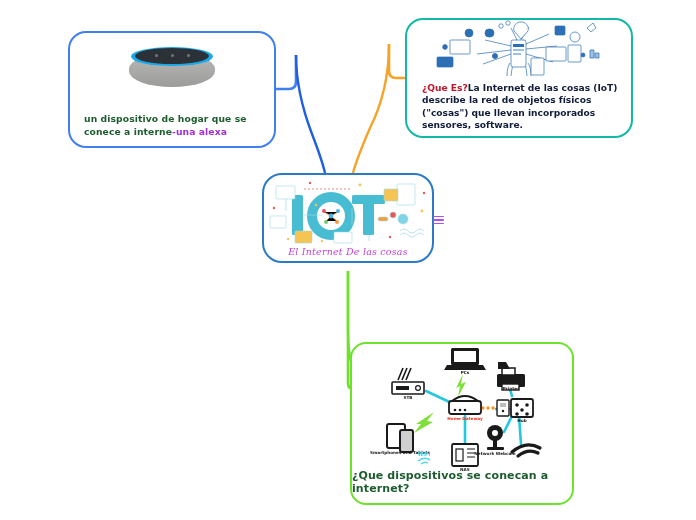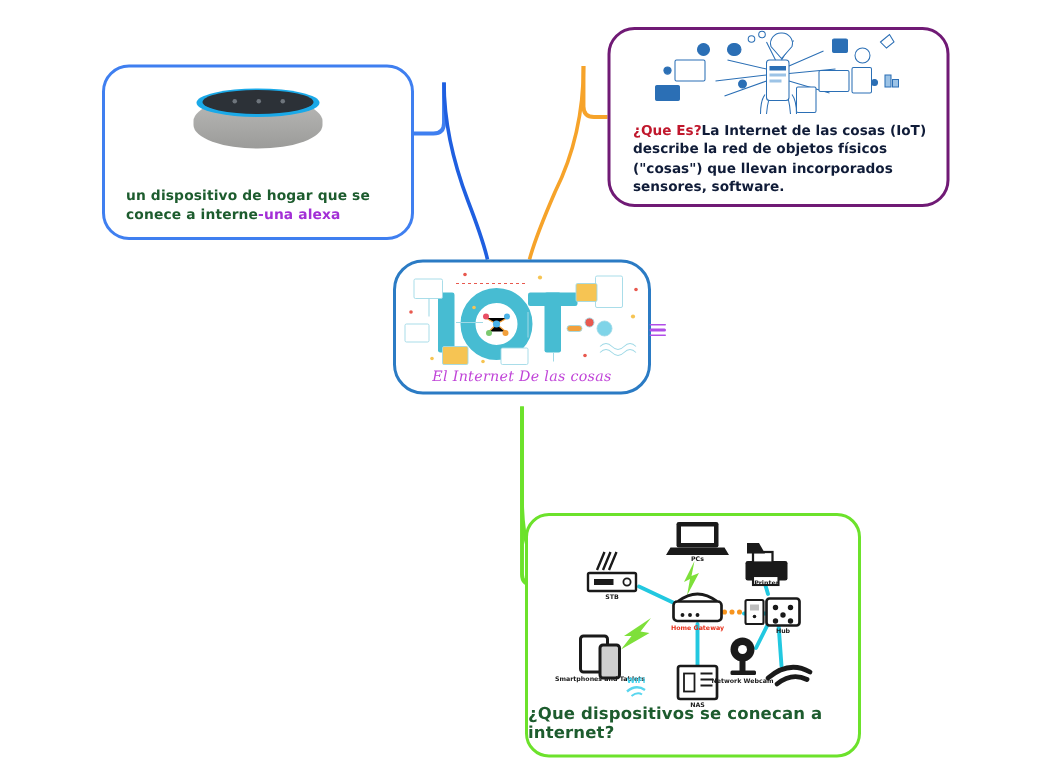--- a/index.html
+++ b/index.html
@@ -34,21 +34,20 @@
     border-radius: 16px;
     overflow: hidden;
   }
 
   
   #node-alexa {
     left: 68px; top: 31px;
     width: 208px; height: 117px;
     border: 2px solid #3f7ff0;
     border-radius: 18px;
-    margin-top: 12px;
   }
   #node-alexa .art {
     height: 64px;
     position: relative;
   }
   #node-alexa .txt {
     position: absolute;
     left: 14px; right: 8px;
     top: 79px;
     font-size: 9.2px;
@@ -94,21 +93,21 @@
     width: 3px; height: 3px;
     border-radius: 50%;
     background: #6e757c;
     top: 11px;
   }
 
   
   #node-ques {
     left: 405px; top: 18px;
     width: 228px; height: 120px;
-    border: 2px solid #701a75;
+    border: 2px solid #14b8a6;
     border-radius: 18px;
   }
   #node-ques .art { height: 56px; position: relative; }
   #node-ques .txt {
     position: absolute;
     left: 15px; right: 10px;
     top: 62px;
     font-size: 9.1px;
     font-weight: bold;
     line-height: 12.4px;

